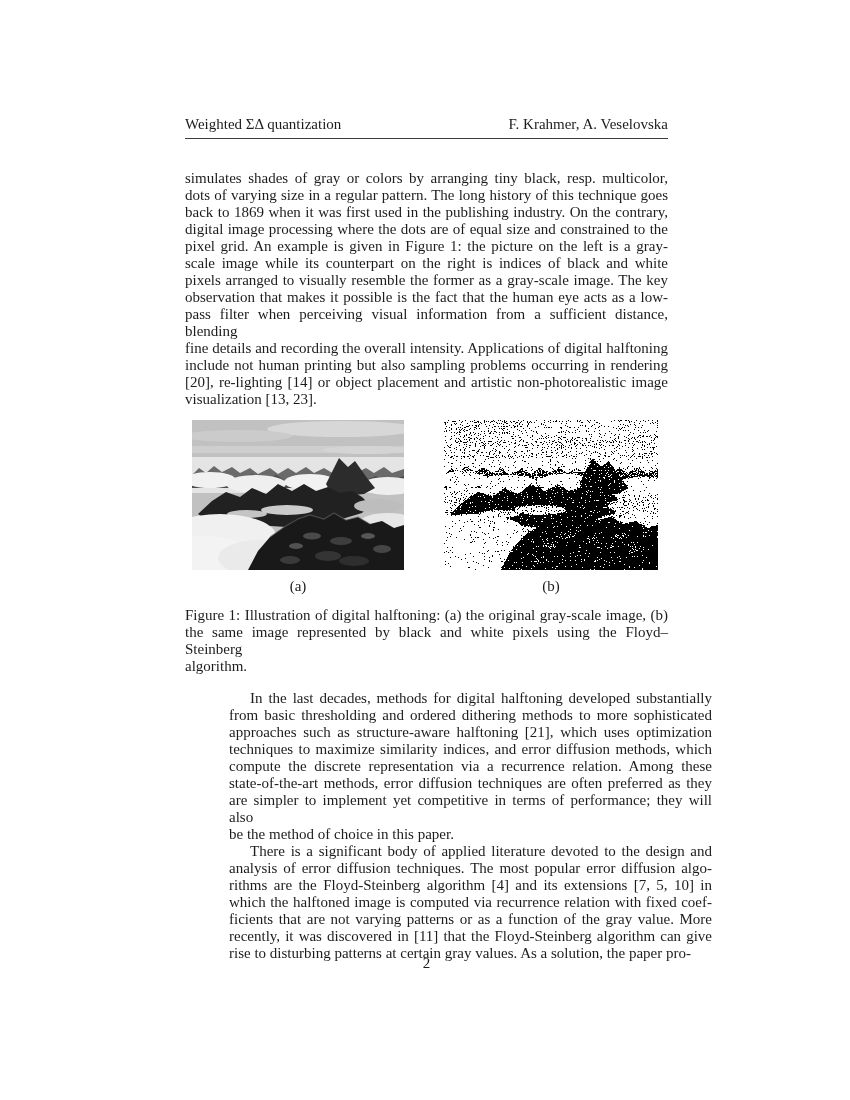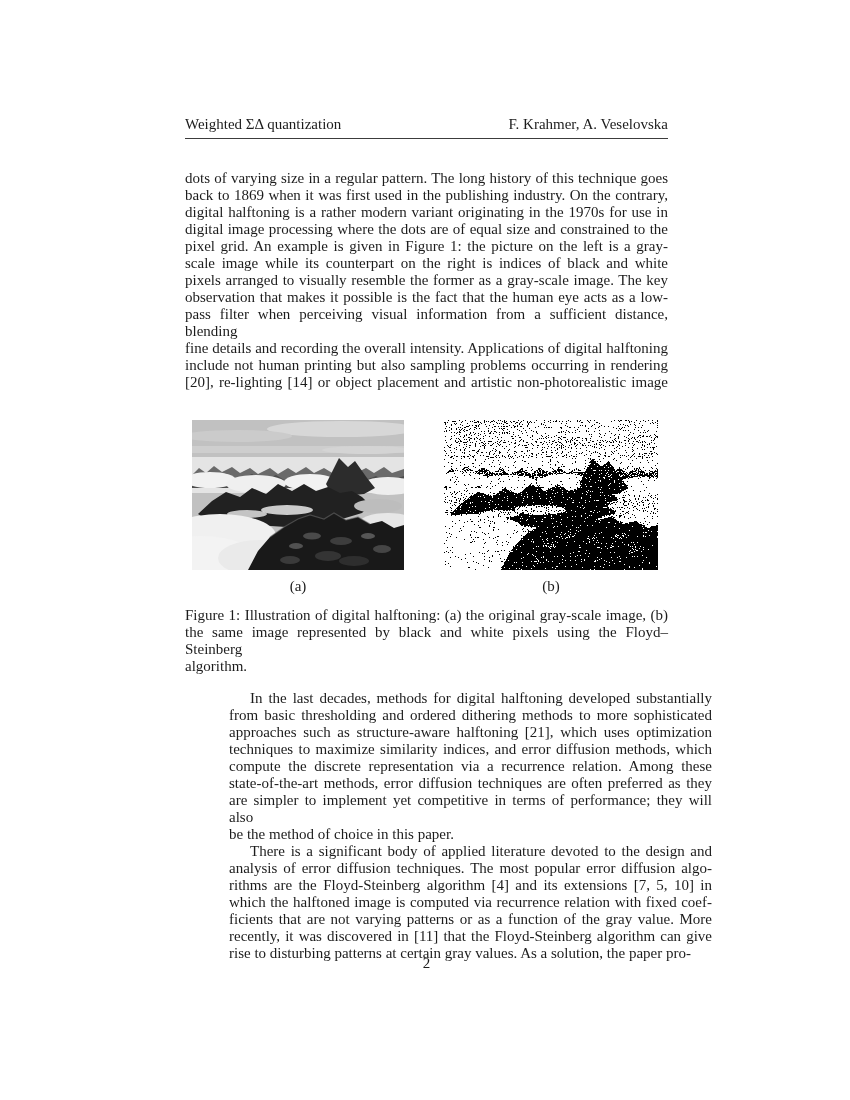--- a/index.html
+++ b/index.html
@@ -80,32 +80,33 @@
 </svg>
 
 <div class="page">
 
   <div class="col header">
     <span>Weighted ΣΔ quantization</span>
     <span>F. Krahmer, A. Veselovska</span>
   </div>
 
   <div class="col" style="top:170px">
+      <div class="pline">simulates shades of gray or colors by arranging tiny black, resp. multicolor,</div>
       <div class="pline">dots of varying size in a regular pattern. The long history of this technique goes</div>
       <div class="pline">back to 1869 when it was first used in the publishing industry. On the contrary,</div>
-      <div class="pline">digital halftoning is a rather modern variant originating in the 1970s for use in</div>
       <div class="pline">digital image processing where the dots are of equal size and constrained to the</div>
       <div class="pline">pixel grid. An example is given in Figure 1: the picture on the left is a gray-</div>
       <div class="pline">scale image while its counterpart on the right is indices of black and white</div>
       <div class="pline">pixels arranged to visually resemble the former as a gray-scale image. The key</div>
       <div class="pline">observation that makes it possible is the fact that the human eye acts as a low-</div>
       <div class="pline">pass filter when perceiving visual information from a sufficient distance, blending</div>
       <div class="pline">fine details and recording the overall intensity. Applications of digital halftoning</div>
       <div class="pline">include not human printing but also sampling problems occurring in rendering</div>
       <div class="pline">[20], re-lighting [14] or object placement and artistic non-photorealistic image</div>
+      <div class="pline last">visualization [13, 23].</div>
     </div>
 
   <div class="col figure">
     <div class="subfig subfig-a">
       <svg width="212" height="150" viewBox="0 0 212 150" preserveAspectRatio="none">
         <use href="#scene" xlink:href="#scene"></use>
       </svg>
       <div class="sublabel">(a)</div>
     </div>
     <div class="subfig subfig-b">

